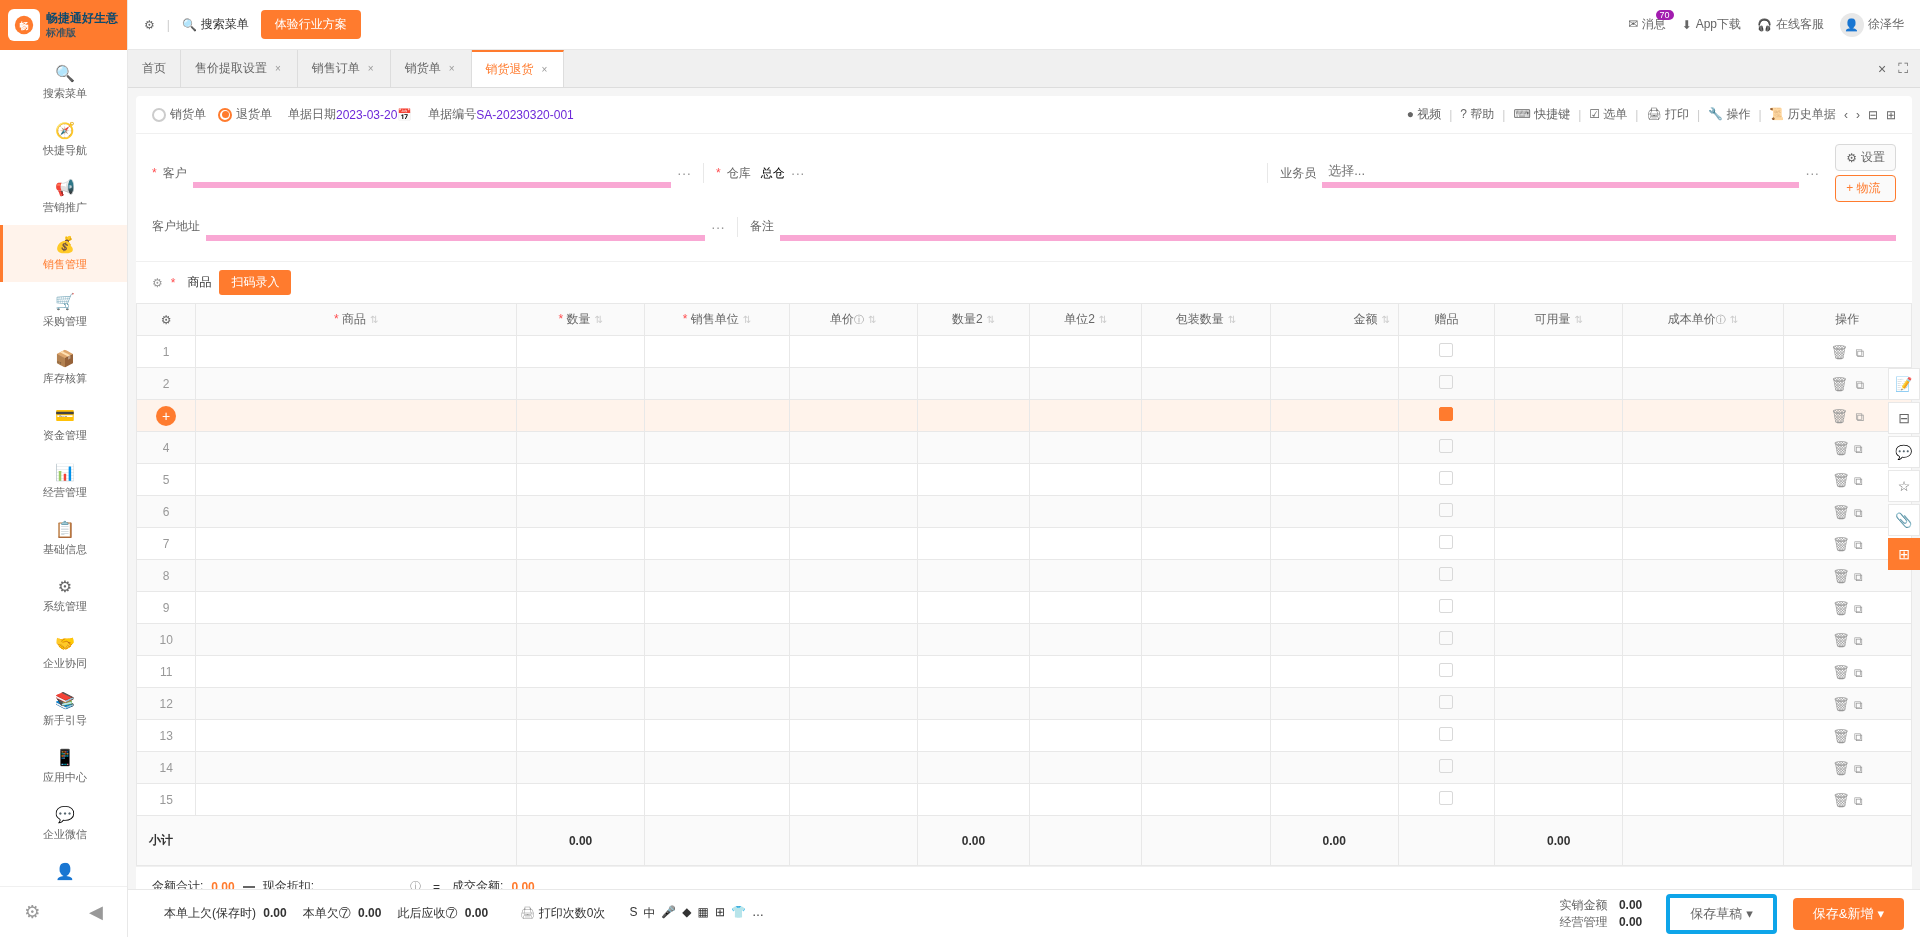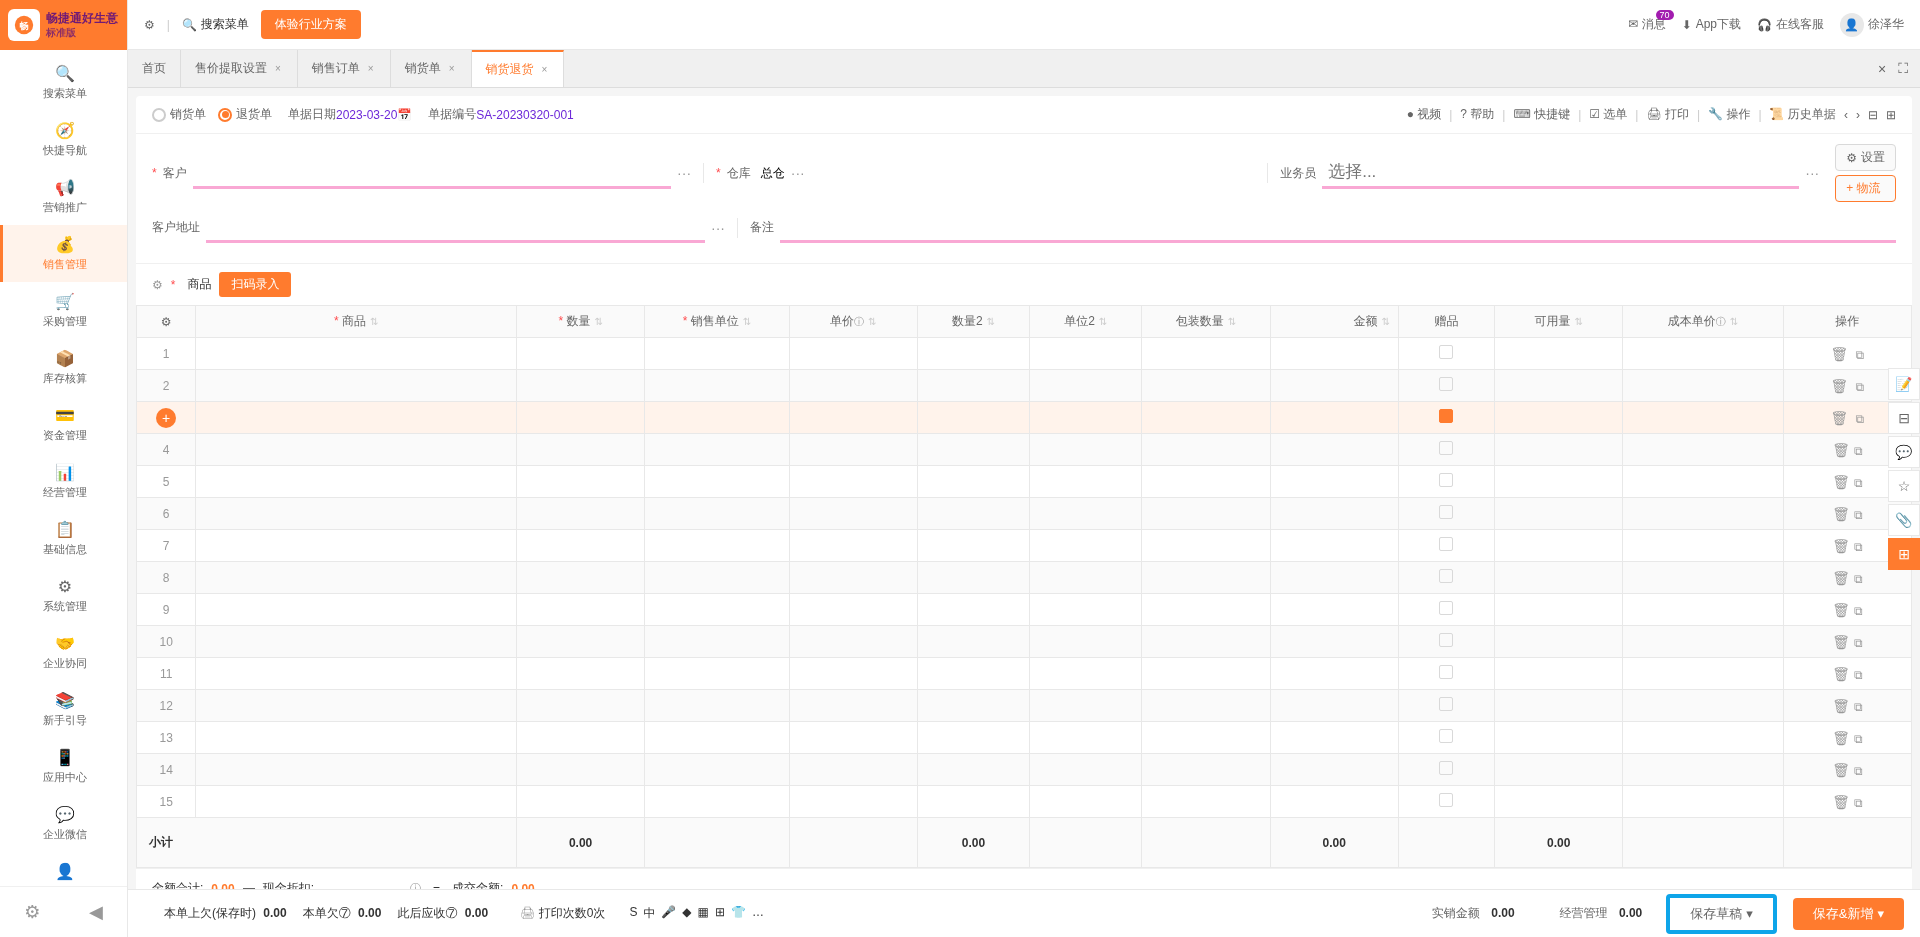--- a/index.html
+++ b/index.html
@@ -2,21 +2,21 @@
 <html><head>
   <meta charset="utf-8">
   <style>
     * { box-sizing: border-box; margin: 0; padding: 0; font-family: "Microsoft YaHei", "PingFang SC", Arial, sans-serif; }
     body { background: #f5f5f5; font-size: 12px; color: #333; overflow: hidden; width: 1920px; height: 937px; }
 
     
     .sidebar { position: fixed; left: 0; top: 0; width: 128px; height: 100%; background: #fff; border-right: 1px solid #e8e8e8; display: flex; flex-direction: column; z-index: 100; }
     .sidebar-logo { background: #ff7b2e; padding: 10px 8px; display: flex; align-items: center; gap: 6px; height: 50px; }
     .sidebar-logo-icon { width: 32px; height: 32px; background: #fff; border-radius: 6px; display: flex; align-items: center; justify-content: center; }
-    .sidebar-logo-text { color: #701a75; font-size: 12px; font-weight: bold; line-height: 1.3; }
+    .sidebar-logo-text { color: #0c4a6e; font-size: 12px; font-weight: bold; line-height: 1.3; }
     .sidebar-nav { flex: 1; overflow-y: auto; padding: 4px 0; }
     .sidebar-item { display: flex; flex-direction: column; align-items: center; padding: 10px 0; cursor: pointer; color: #666; font-size: 11px; gap: 3px; border-left: 3px solid transparent; }
     .sidebar-item.active { background: #fff3eb; color: #ff7b2e; border-left-color: #ff7b2e; }
     .sidebar-item-icon { font-size: 16px; }
     .sidebar-footer { padding: 8px 0; border-top: 1px solid #f0f0f0; display: flex; justify-content: space-around; }
     .sidebar-footer-btn { color: #999; font-size: 18px; cursor: pointer; padding: 6px; }
 
     
     .header { position: fixed; left: 128px; top: 0; right: 0; height: 50px; background: #fff; border-bottom: 1px solid #e8e8e8; display: flex; align-items: center; justify-content: space-between; padding: 0 16px; z-index: 99; }
     .header-left { display: flex; align-items: center; gap: 12px; }
@@ -49,21 +49,21 @@
     .form-field { display: flex; align-items: center; font-size: 12px; }
     .form-label { color: #666; }
     .form-value { color: #6d28d9; }
     .form-actions-right { margin-left: auto; display: flex; align-items: center; gap: 8px; }
     .form-action-link { color: #666; font-size: 12px; cursor: pointer; display: flex; align-items: center; gap: 3px; }
 
     
     .form-body { padding: 10px 16px; }
     .form-row { display: flex; align-items: center; gap: 0; margin-bottom: 10px; }
     .form-cell { display: flex; align-items: center; flex: 1; gap: 6px; font-size: 12px; min-height: 28px; }
-    .form-cell-input { flex: 1; border: none; border-bottom: 3px solid #f9a8d4; padding: 4px 6px; font-size: 17px; outline: none; min-width: 100px; background: transparent; }
+    .form-cell-input { flex: 1; border: none; border-bottom: 6px solid #f9a8d4; padding: 4px 6px; font-size: 13px; outline: none; min-width: 100px; background: transparent; }
     .form-cell-dots { color: #999; cursor: pointer; font-size: 14px; }
     .form-cell-divider { width: 1px; height: 20px; background: #e8e8e8; margin: 0 12px; }
     .form-side-btns { display: flex; flex-direction: column; gap: 4px; }
     .form-side-btn { display: flex; align-items: center; gap: 4px; padding: 4px 10px; border: 1px solid #d9d9d9; border-radius: 4px; cursor: pointer; font-size: 12px; color: #666; background: #fafafa; white-space: nowrap; }
 
     
     .table-toolbar { padding: 8px 16px; display: flex; align-items: center; gap: 8px; border-top: 1px solid #f0f0f0; }
     .scan-btn { background: #ff7b2e; color: #fff; border: none; padding: 4px 12px; border-radius: 3px; cursor: pointer; font-size: 12px; }
     .data-table { width: 100%; border-collapse: collapse; font-size: 12px; }
     .data-table th { background: #fafafa; border: 1px solid #e8e8e8; padding: 7px 8px; text-align: center; color: #666; font-weight: normal; white-space: nowrap; }
@@ -705,21 +705,21 @@
       <span>中</span>
       <span>🎤</span>
       <span>◆</span>
       <span>▦</span>
       <span>⊞</span>
       <span>👕</span>
       <span>…</span>
     </span>
   </div>
   <div class="bottom-bar-right">
-    <div style="display:flex;flex-direction:row;align-items:flex-end;font-size:12px;margin-right:8px;gap:45px;">
+    <div style="display:flex;flex-direction:column;align-items:flex-end;font-size:12px;margin-right:8px;">
       <div>
         <span style="color:#666;">实销金额</span>
         <span style="font-weight:bold;margin-left:8px;">0.00</span>
       </div>
       <div>
         <span style="color:#666;">经营管理</span>
         <span style="font-weight:bold;margin-left:8px;">0.00</span>
       </div>
     </div>
     <button class="save-draft-btn">

